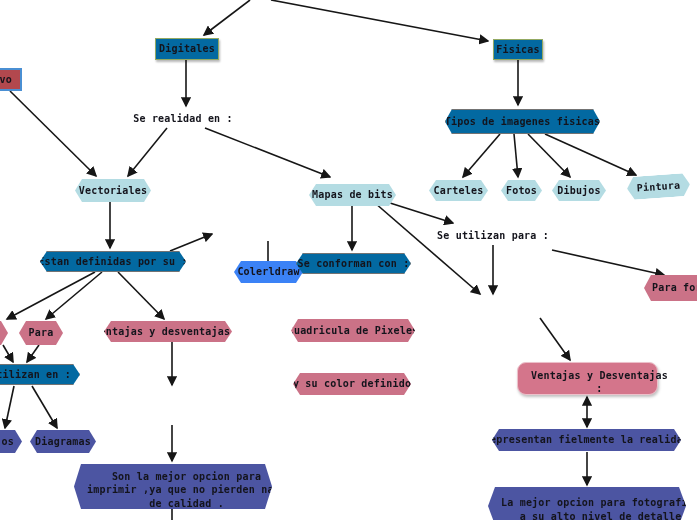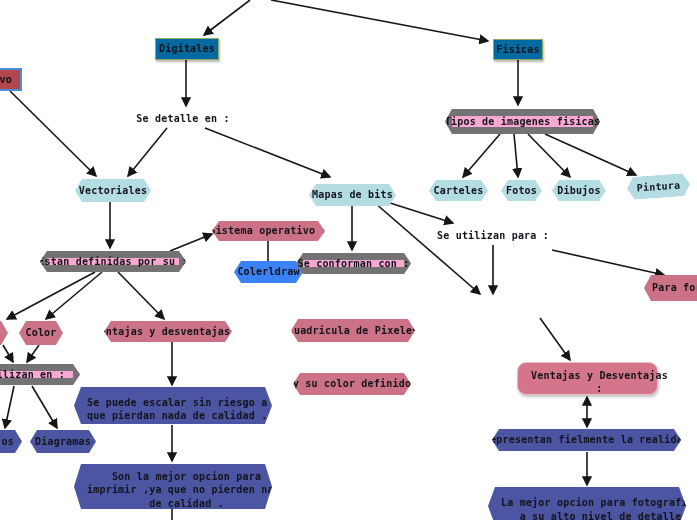--- a/index.html
+++ b/index.html
@@ -37,22 +37,22 @@
   }
   .brown{
     background:#3b82f6;
     clip-path:polygon(0 50%,7px 0,calc(100% - 7px) 0,100% 50%,calc(100% - 7px) 100%,7px 100%);
   }
   .indigo{
     background:#4c55a2;
     clip-path:polygon(0 50%,7px 0,calc(100% - 7px) 0,100% 50%,calc(100% - 7px) 100%,7px 100%);
   }
   .white{
-    background:#f9a8d4;
-    border:7px solid #737373;
+    background:#0369a1;
+    border:1px solid #737373;
     clip-path:polygon(0 50%,7px 0,calc(100% - 7px) 0,100% 50%,calc(100% - 7px) 100%,7px 100%);
   }
   .text{background:transparent;}
   .red{
     background:#b2484e;
     border:2px solid #4a8fd3;
   }
   .pinkround{
     background:#d4758b;
     border:1px solid #ecc0ca;border-radius:9px;
@@ -99,39 +99,36 @@
       <line x1="172" y1="342" x2="172" y2="385" marker-end="url(#ah)"></line>
       <line x1="172" y1="425" x2="172" y2="461" marker-end="url(#ah)"></line>
       <line x1="172" y1="509" x2="172" y2="520"></line>
       <line x1="587" y1="397" x2="587" y2="427" marker-end="url(#ah)" marker-start="url(#ah)"></line>
       <line x1="587" y1="452" x2="587" y2="485" marker-end="url(#ah)"></line>
     </svg>
 
 <div class="node green" style="left: 155px; top: 38px; width: 64px; height: 22px;">Digitales</div>
     <div class="node green" style="left: 493px; top: 39px; width: 50px; height: 21px;">Fisicas</div>
     <div class="node red" style="left: -40px; top: 68px; width: 62px; height: 23px; justify-content: flex-end; padding-right: 8px;">ivo</div>
-    <div class="node text" style="left: 133px; top: 110px; width: 100px; height: 17px;">Se detalle en :</div>
+    <div class="node text" style="left: 133px; top: 110px; width: 100px; height: 17px;">Se realidad en :</div>
     <div class="node white" style="left: 445px; top: 109px; width: 155px; height: 25px;">Tipos de imagenes fisicas</div>
     <div class="node blue" style="left: 75px; top: 179px; width: 76px; height: 23px;">Vectoriales</div>
     <div class="node blue" style="left: 309px; top: 184px; width: 87px; height: 22px;">Mapas de bits</div>
     <div class="node blue" style="left: 429px; top: 180px; width: 59px; height: 21px;">Carteles</div>
     <div class="node blue" style="left: 501px; top: 180px; width: 41px; height: 21px;">Fotos</div>
     <div class="node blue" style="left: 552px; top: 180px; width: 54px; height: 21px;">Dibujos</div>
     <div class="node blue" style="left: 627px; top: 175px; width: 63px; height: 23px; transform: rotate(-4deg);">Pintura</div>
-    <div class="node pink" style="left: 212px; top: 221px; width: 113px; height: 20px;">Sistema operativo :</div>
     <div class="node brown" style="left: 234px; top: 261px; width: 69px; height: 22px;">Colerldraw</div>
     <div class="node white" style="left: 296px; top: 253px; width: 115px; height: 21px;">Se conforman con :</div>
     <div class="node text" style="left: 438px; top: 227px; width: 110px; height: 17px;">Se utilizan para :</div>
     <div class="node white" style="left: 40px; top: 251px; width: 146px; height: 21px;">Estan definidas por su :</div>
     <div class="node pink" style="left: -18px; top: 321px; width: 26px; height: 24px;"></div>
-    <div class="node pink" style="left: 19px; top: 321px; width: 44px; height: 24px;">Color</div>
+    <div class="node pink" style="left: 19px; top: 321px; width: 44px; height: 24px;">Para</div>
     <div class="node pink" style="left: 104px; top: 321px; width: 128px; height: 21px;">Ventajas y desventajas :</div>
     <div class="node white" style="left: -24px; top: 364px; width: 104px; height: 21px; justify-content: flex-end; padding-right: 8px;">utilizan en :</div>
-    <div class="node indigo multiline" style="left: 74px; top: 387px; width: 198px; height: 37px;">Se puede escalar sin riesgo a
-que pierdan nada de calidad .</div>
     <div class="node indigo" style="left: -30px; top: 430px; width: 52px; height: 23px; justify-content: flex-end; padding-right: 8px;">os</div>
     <div class="node indigo" style="left: 30px; top: 430px; width: 66px; height: 23px;">Diagramas</div>
     <div class="node indigo multiline" style="left: 74px; top: 464px; width: 198px; height: 45px;">Son la mejor opcion para
 imprimir ,ya que no pierden nada
 de calidad .</div>
     <div class="node pink" style="left: 291px; top: 319px; width: 124px; height: 23px;">Cuadricula de Pixeles</div>
     <div class="node pink" style="left: 293px; top: 373px; width: 118px; height: 22px;">y su color definido</div>
     <div class="node pink" style="left: 644px; top: 275px; width: 70px; height: 26px; justify-content: flex-start; padding-left: 8px;">Para for</div>
     <div class="node pinkround multiline" style="left: 517px; top: 362px; width: 141px; height: 33px;">Ventajas y Desventajas
 :</div>

